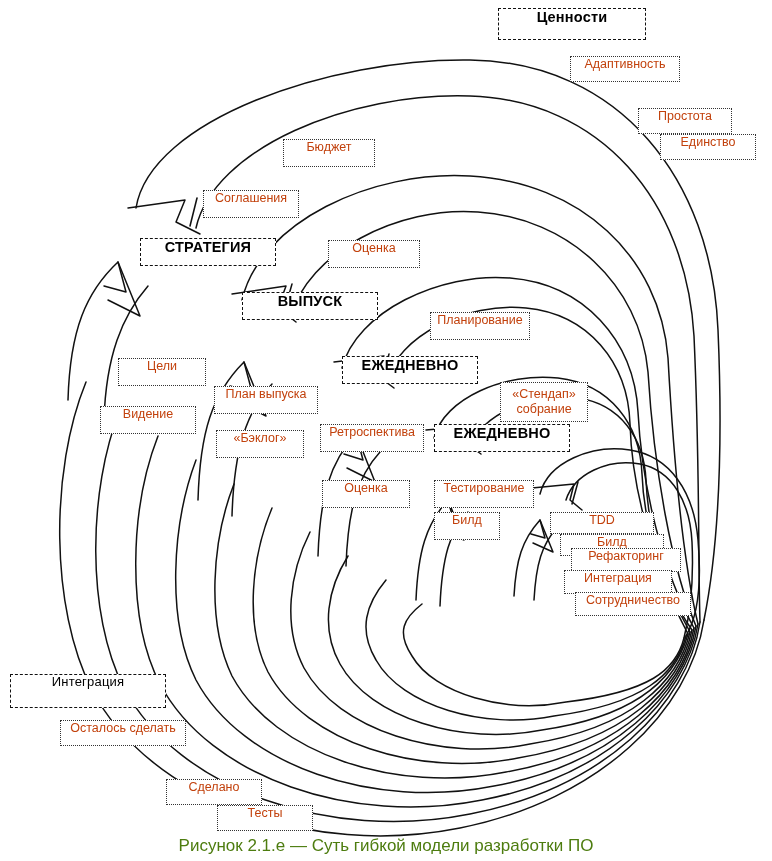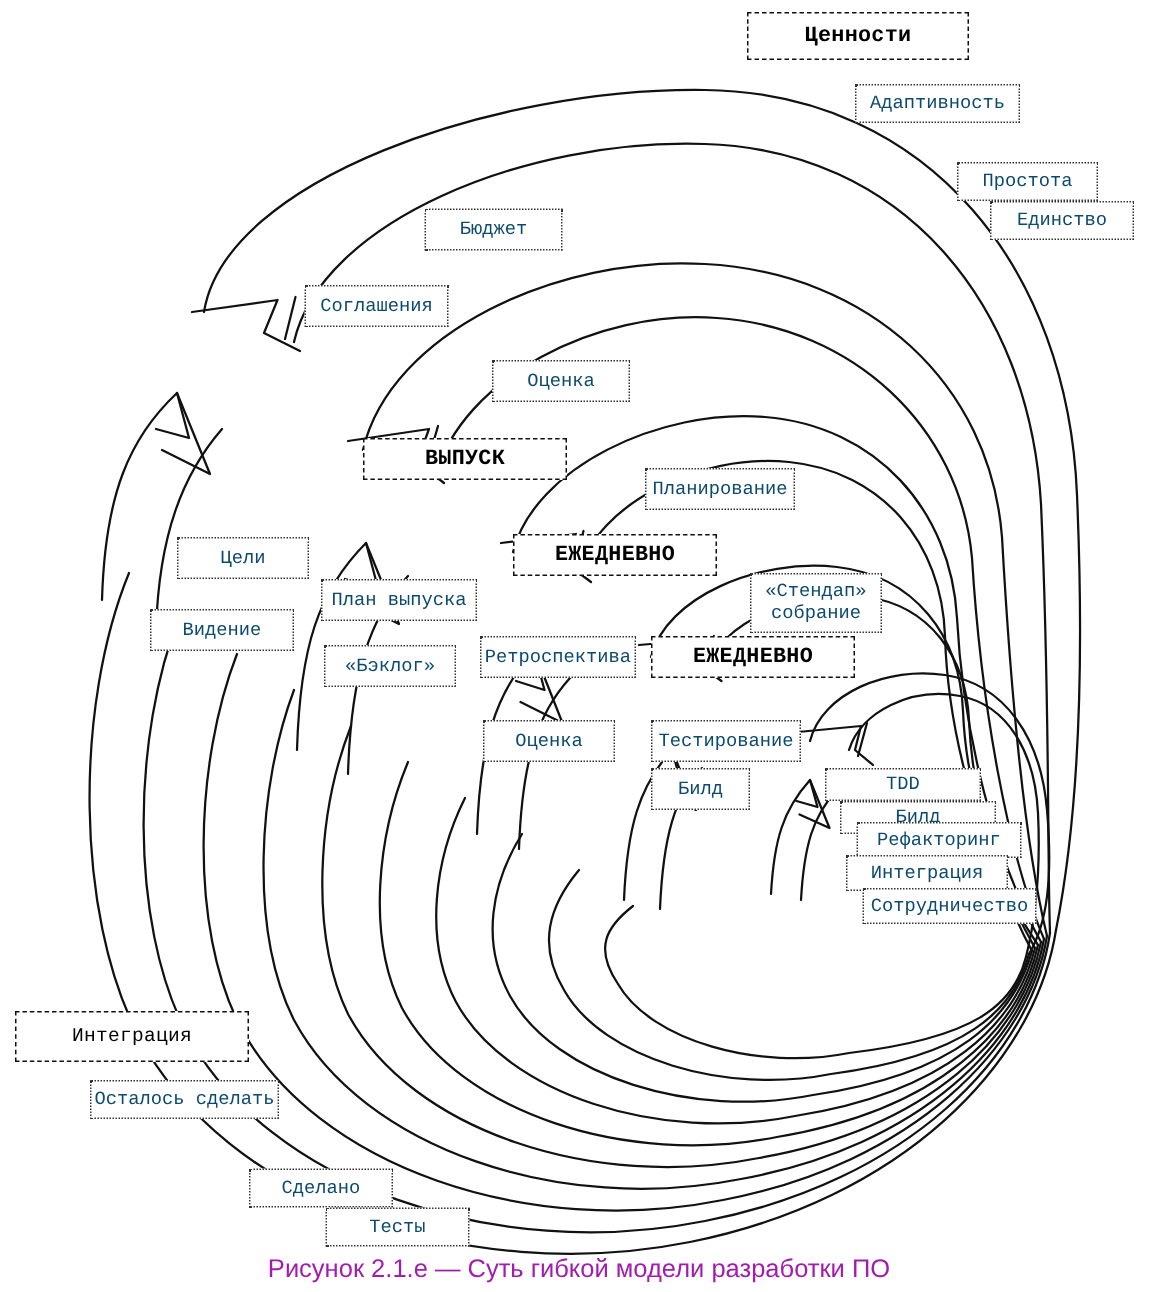--- a/index.html
+++ b/index.html
@@ -18,53 +18,51 @@
   #spiral-svg{
     position:absolute;
     left:0; top:0;
     width:772px; height:861px;
   }
   .node{
     position:absolute;
     box-sizing:border-box;
     background:#ffffff;
     display:flex;
-    align-items:center;
     justify-content:center;
     text-align:center;
     line-height:1.12;
     white-space:nowrap;
-    font-family:Liberation Mono, monospace;
   }
   
   .node.main{
     border:1.6px dashed #111111;
     font-weight:bold;
     font-size:14.5px;
     letter-spacing:0.2px;
     color:#000000;
   }
   
   .node.sub{
     border:1.3px dotted #333333;
     font-weight:normal;
     font-size:12.5px;
-    color:#0c4a6e;
+    color:#c2410c;
   }
   .node.sub.two-line{
     white-space:normal;
     line-height:1.18;
   }
   .caption{
     position:absolute;
     left:0;
     width:772px;
     text-align:center;
     font-size:17px;
-    color:#a21caf;
+    color:#4d7c0f;
     white-space:nowrap;
   }
 </style>
 </head>
 <body>
 
 <div id="page">
 
   <svg id="spiral-svg" viewBox="0 0 772 861">
     <g fill="none" stroke="#111111" stroke-width="1.5" stroke-linecap="round" stroke-linejoin="round">
@@ -285,20 +283,23 @@
   <div class="node sub" style="left:660px; top:134px; width:96px; height:26px;">
     <span>Единство</span>
   </div>
 
   <div class="node sub" style="left:283px; top:139px; width:92px; height:28px;">
     <span>Бюджет</span>
   </div>
   <div class="node sub" style="left:203px; top:190px; width:96px; height:28px;">
     <span>Соглашения</span>
   </div>
+  <div class="node main" style="left:140px; top:238px; width:136px; height:28px;">
+    <span>СТРАТЕГИЯ</span>
+  </div>
 
   <div class="node sub" style="left:328px; top:240px; width:92px; height:28px;">
     <span>Оценка</span>
   </div>
   <div class="node main" style="left:242px; top:292px; width:136px; height:28px;">
     <span>ВЫПУСК</span>
   </div>
 
   <div class="node sub" style="left:430px; top:312px; width:100px; height:28px;">
     <span>Планирование</span>

